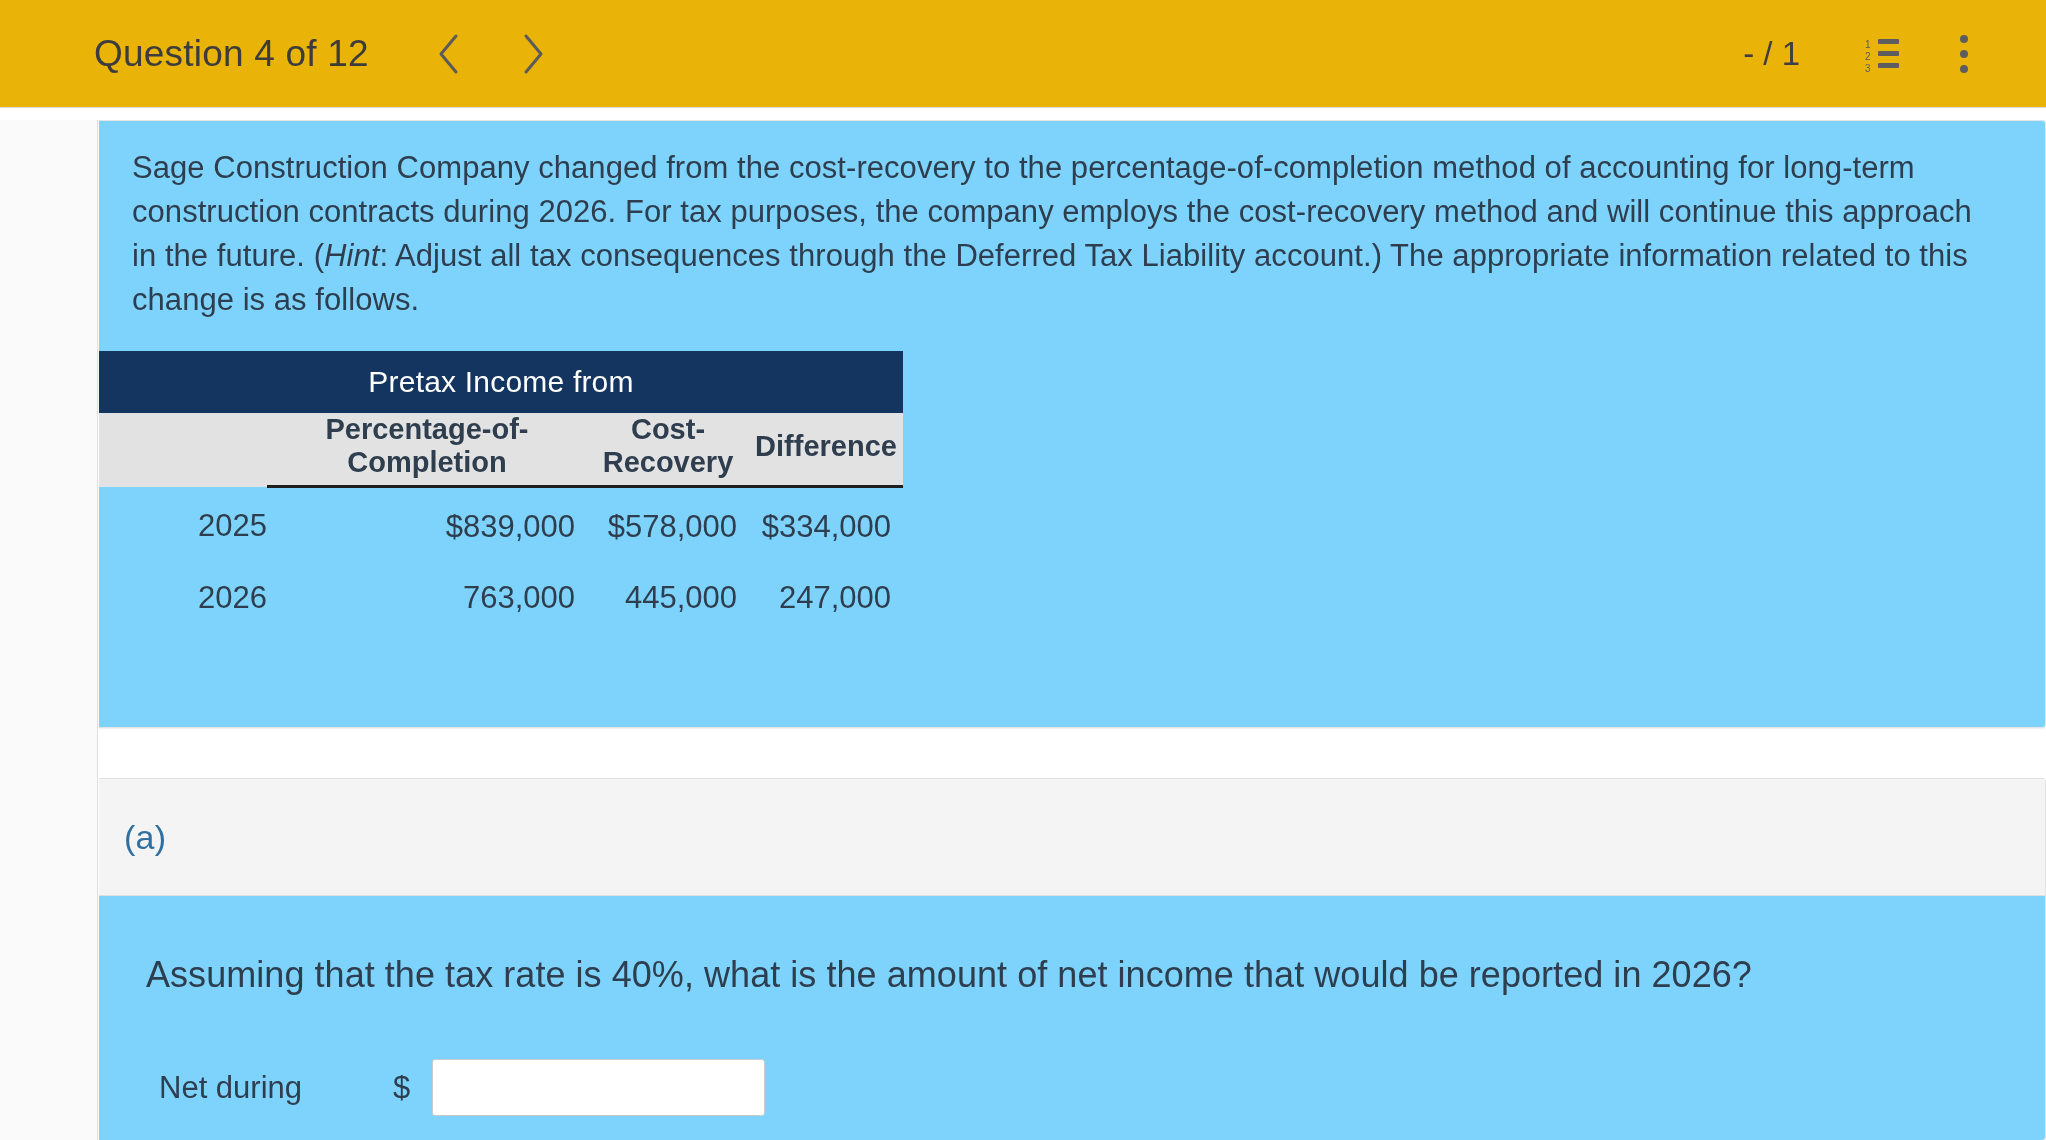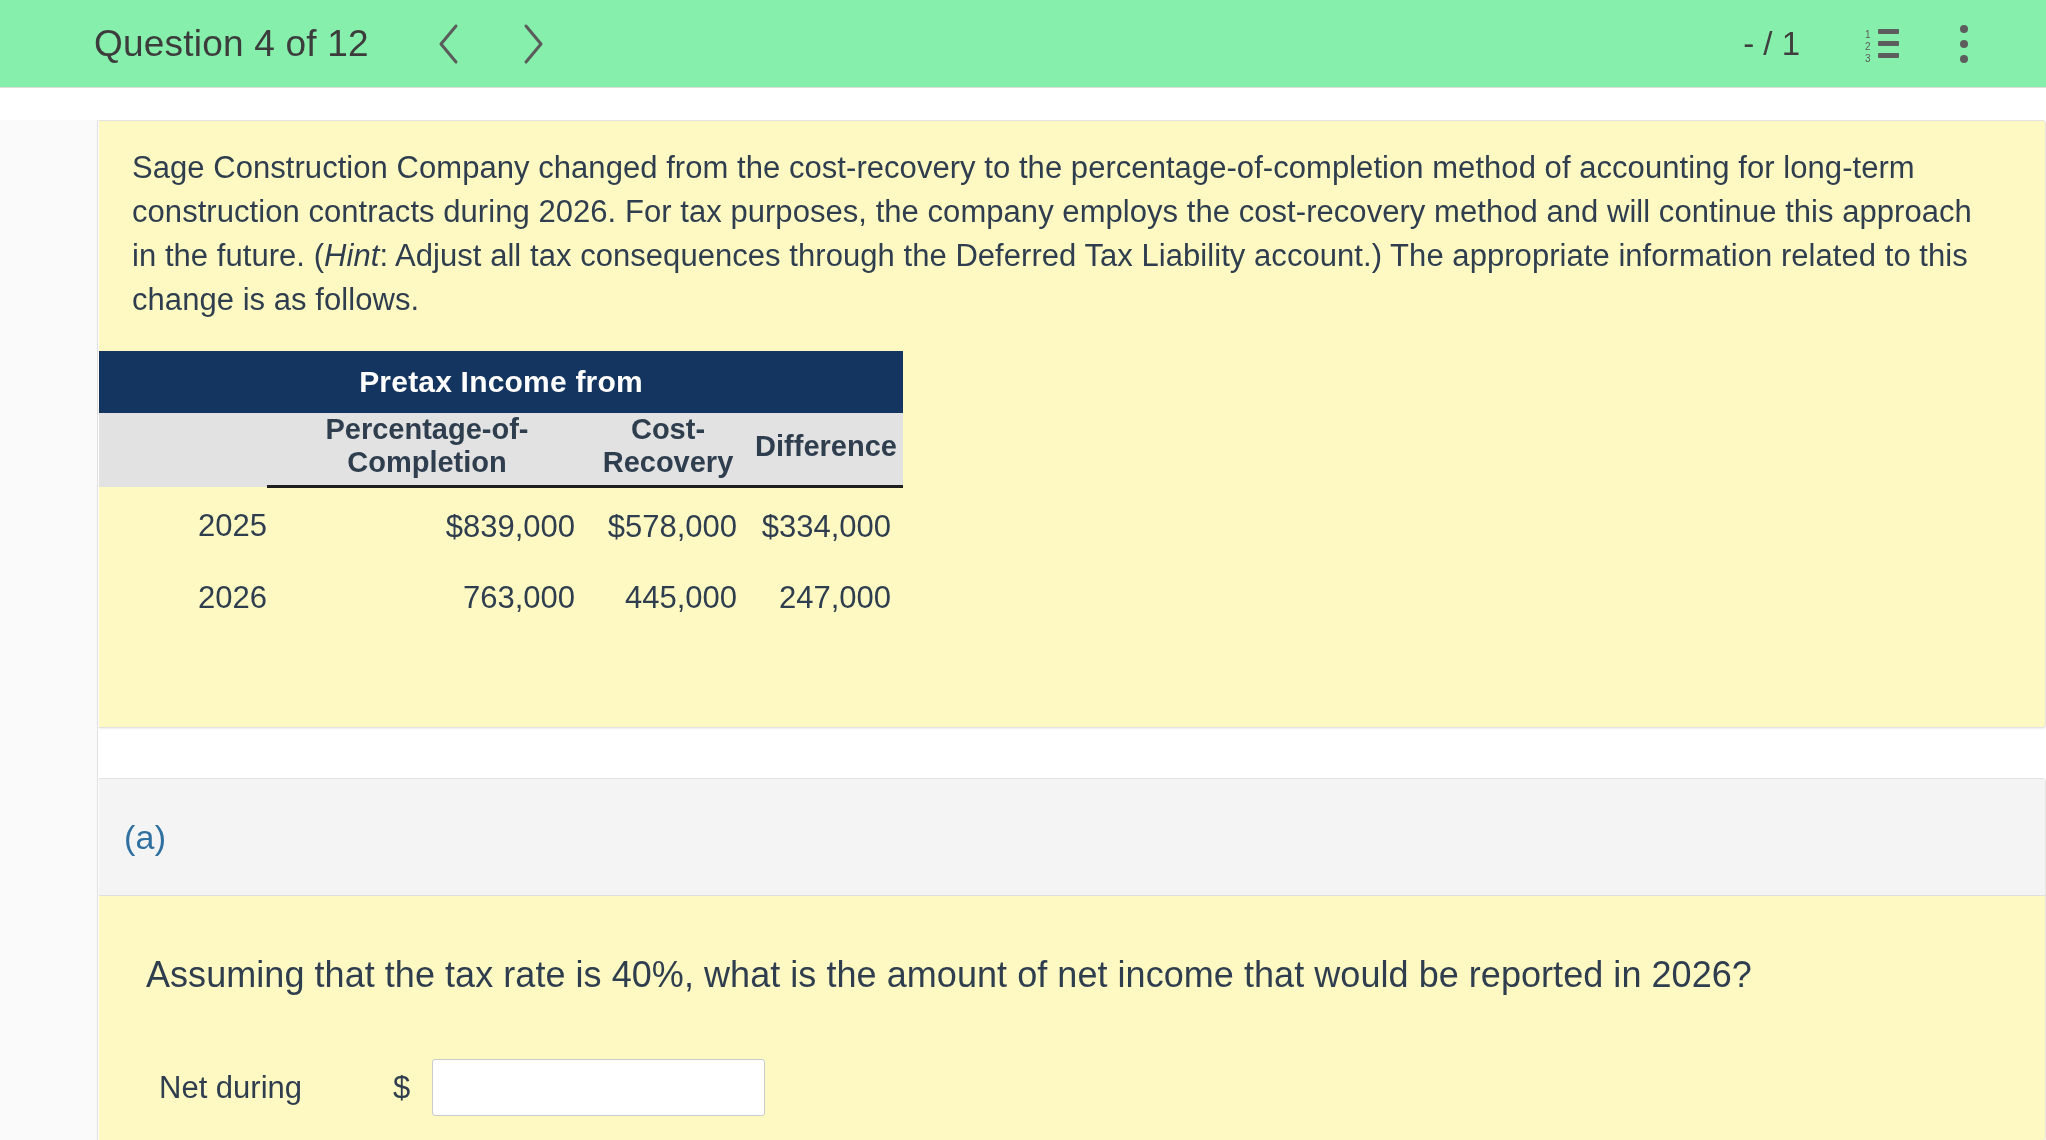--- a/index.html
+++ b/index.html
@@ -8,22 +8,22 @@
     width: 2046px; height: 1140px;
     background: #ffffff;
     font-family: "Liberation Sans", sans-serif;
     overflow: hidden;
   }
 
   
   .toolbar {
     position: absolute;
     top: 0; left: 0;
-    width: 2046px; height: 88px;
-    background: #86efac;
+    width: 2046px; height: 108px;
+    background: #eab308;
     border-bottom: 1px solid #dcdcdc;
     display: flex;
     align-items: center;
   }
   .toolbar-left {
     display: flex;
     align-items: center;
     padding-left: 94px;
   }
   .question-title {
@@ -95,21 +95,21 @@
     top: 0; left: 0;
     width: 98px; height: 1020px;
     background: #fafafa;
     border-right: 1px solid #e0e0e0;
   }
 
   .card {
     position: absolute;
     left: 99px;
     width: 1947px;
-    background: #fef9c3;
+    background: #7dd3fc;
     border: 1px solid #e3e3e3;
     border-left: none;
     border-radius: 0 4px 4px 0;
     box-shadow: 0 1px 2px rgba(0,0,0,0.07);
   }
   #card-question { top: 0px; height: 608px; }
   #card-parta   { top: 658px; height: 362px; border-bottom: none; }
 
   .q-text {
     padding: 25px 70px 0 33px;
@@ -134,21 +134,21 @@
   }
   table.fin .c-year { width: 168px; }
   table.fin .c-poc  { width: 320px; }
   table.fin .c-cr   { width: 162px; }
   table.fin .c-dif  { width: 154px; }
 
   .banner {
     background: #13355f;
     color: #ffffff;
     font-size: 30px;
-    font-weight: 700;
+    font-weight: 400;
     text-align: center;
     height: 62px;
     letter-spacing: 0.2px;
   }
   .subhead td {
     background: #e2e2e2;
     color: #2e3e4e;
     font-size: 29px;
     font-weight: 700;
     text-align: center;

